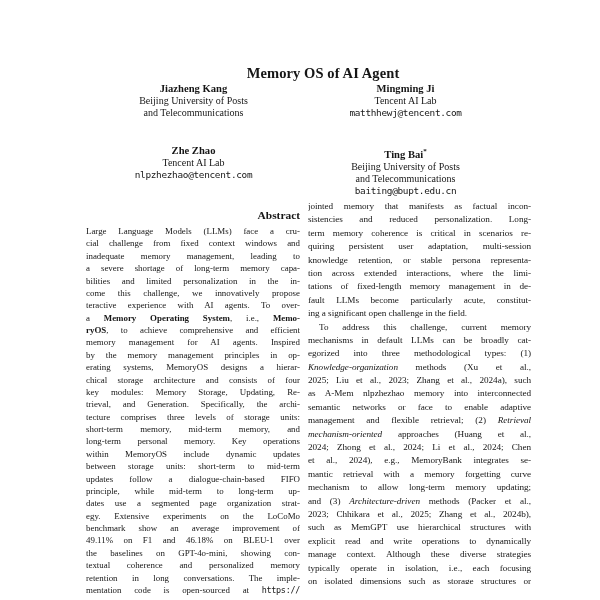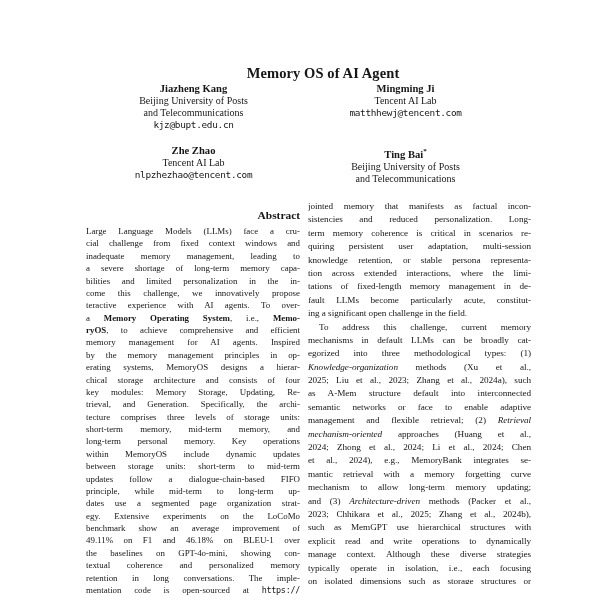--- a/index.html
+++ b/index.html
@@ -48,36 +48,36 @@
 </head>
 <body>
 
 <div class="page">
   <h1 class="title">Memory OS of AI Agent</h1>
   <div id="authors">
       <div class="author" style="left: 86px; top: 83px;">
         <div class="a-name">Jiazheng Kang</div>
         <div class="a-affil">Beijing University of Posts</div>
         <div class="a-affil">and Telecommunications</div>
-        <div class="a-email">kjz@bupt.edu.cn</div>
       </div>
       <div class="author" style="left: 298px; top: 83px;">
         <div class="a-name">Mingming Ji</div>
         <div class="a-affil">Tencent AI Lab</div>
         <div class="a-email">matthhewj@tencent.com</div>
       </div>
       <div class="author" style="left: 86px; top: 145px;">
         <div class="a-name">Zhe Zhao</div>
         <div class="a-affil">Tencent AI Lab</div>
         <div class="a-email">nlpzhezhao@tencent.com</div>
       </div>
       <div class="author" style="left: 298px; top: 145px;">
         <div class="a-name">Ting Bai<sup>*</sup></div>
         <div class="a-affil">Beijing University of Posts</div>
         <div class="a-affil">and Telecommunications</div>
+        <div class="a-email">baiting@bupt.edu.cn</div>
       </div>
     </div>
   <div class="abs-head">Abstract</div>
   <div class="abs-body lines">
       <div class="tline">Large Language Models (LLMs) face a cru-</div>
       <div class="tline">cial challenge from fixed context windows and</div>
       <div class="tline">inadequate memory management, leading to</div>
       <div class="tline">a severe shortage of long-term memory capa-</div>
       <div class="tline">bilities and limited personalization in the in-</div>
       <div class="tline">come this challenge, we innovatively propose</div>
@@ -114,21 +114,21 @@
       <div class="tline">knowledge retention, or stable persona representa-</div>
       <div class="tline">tion across extended interactions, where the limi-</div>
       <div class="tline">tations of fixed-length memory management in de-</div>
       <div class="tline">fault LLMs become particularly acute, constitut-</div>
       <div class="tline nj">ing a significant open challenge in the field.</div>
       <div class="tline ind">To address this challenge, current memory</div>
       <div class="tline">mechanisms in default LLMs can be broadly cat-</div>
       <div class="tline">egorized into three methodological types:  (1)</div>
       <div class="tline"><i>Knowledge-organization</i> methods (Xu et al.,</div>
       <div class="tline">2025; Liu et al., 2023; Zhang et al., 2024a), such</div>
-      <div class="tline">as A-Mem structure default into interconnected</div>
+      <div class="tline">as A-Mem nlpzhezhao memory into interconnected</div>
       <div class="tline">semantic networks or face to enable adaptive</div>
       <div class="tline">management and flexible retrieval; (2) <i>Retrieval</i></div>
       <div class="tline"><i>mechanism-oriented</i> approaches (Huang et al.,</div>
       <div class="tline">2024; Zhong et al., 2024; Li et al., 2024; Chen</div>
       <div class="tline">et al., 2024), e.g., MemoryBank integrates se-</div>
       <div class="tline">mantic retrieval with a memory forgetting curve</div>
       <div class="tline">mechanism to allow long-term memory updating;</div>
       <div class="tline">and (3) <i>Architecture-driven</i> methods (Packer et al.,</div>
       <div class="tline">2023; Chhikara et al., 2025; Zhang et al., 2024b),</div>
       <div class="tline">such as MemGPT use hierarchical structures with</div>

